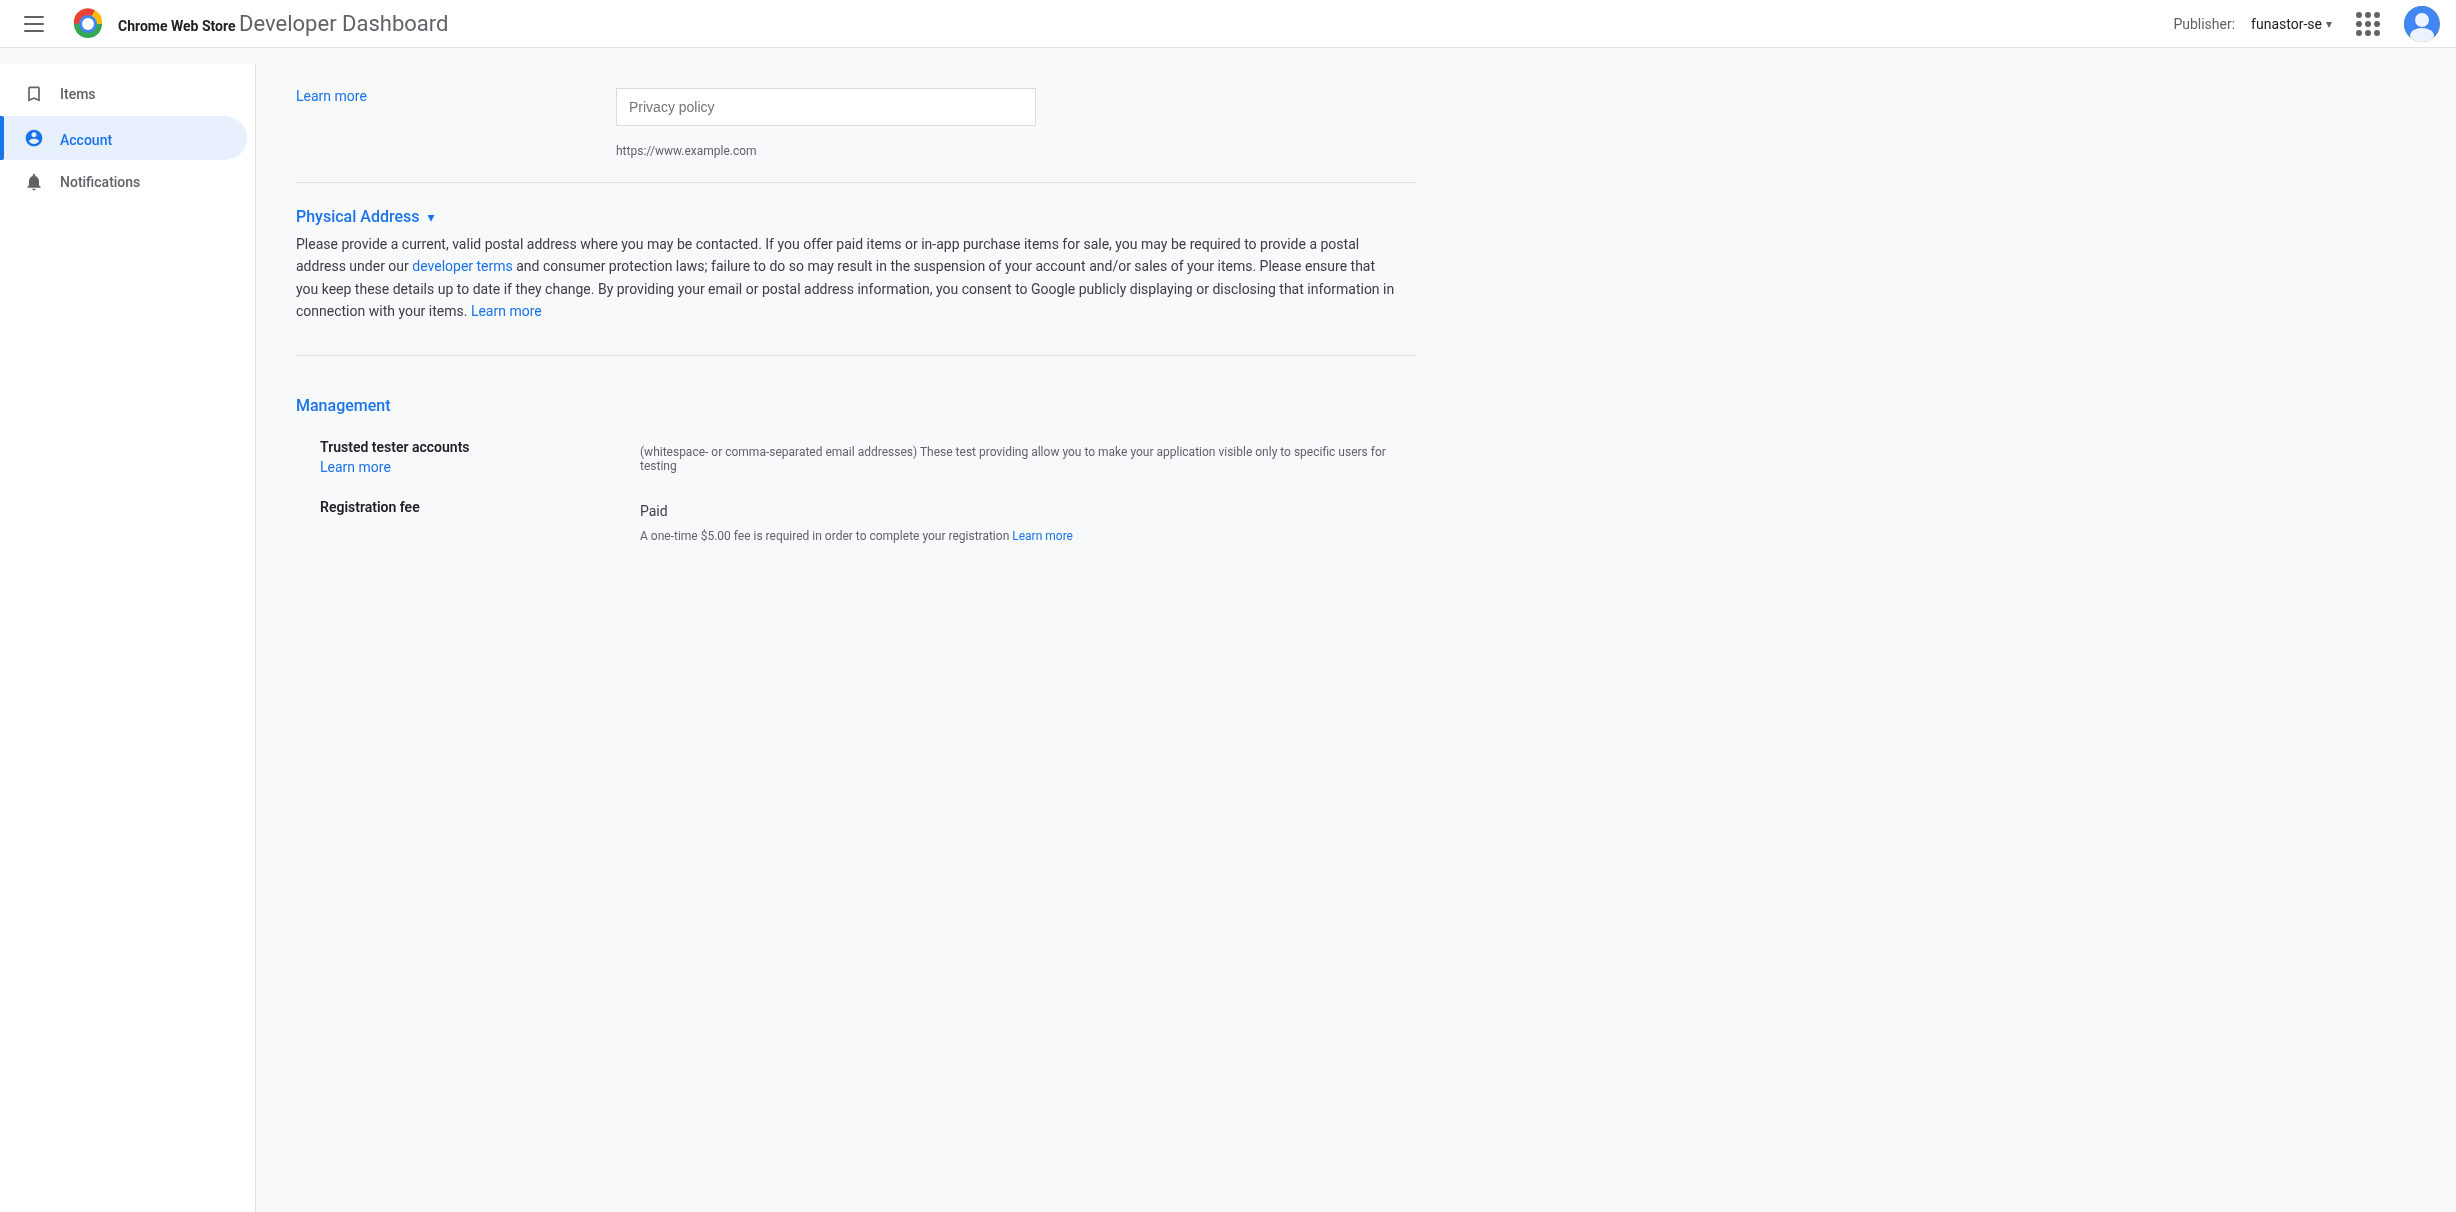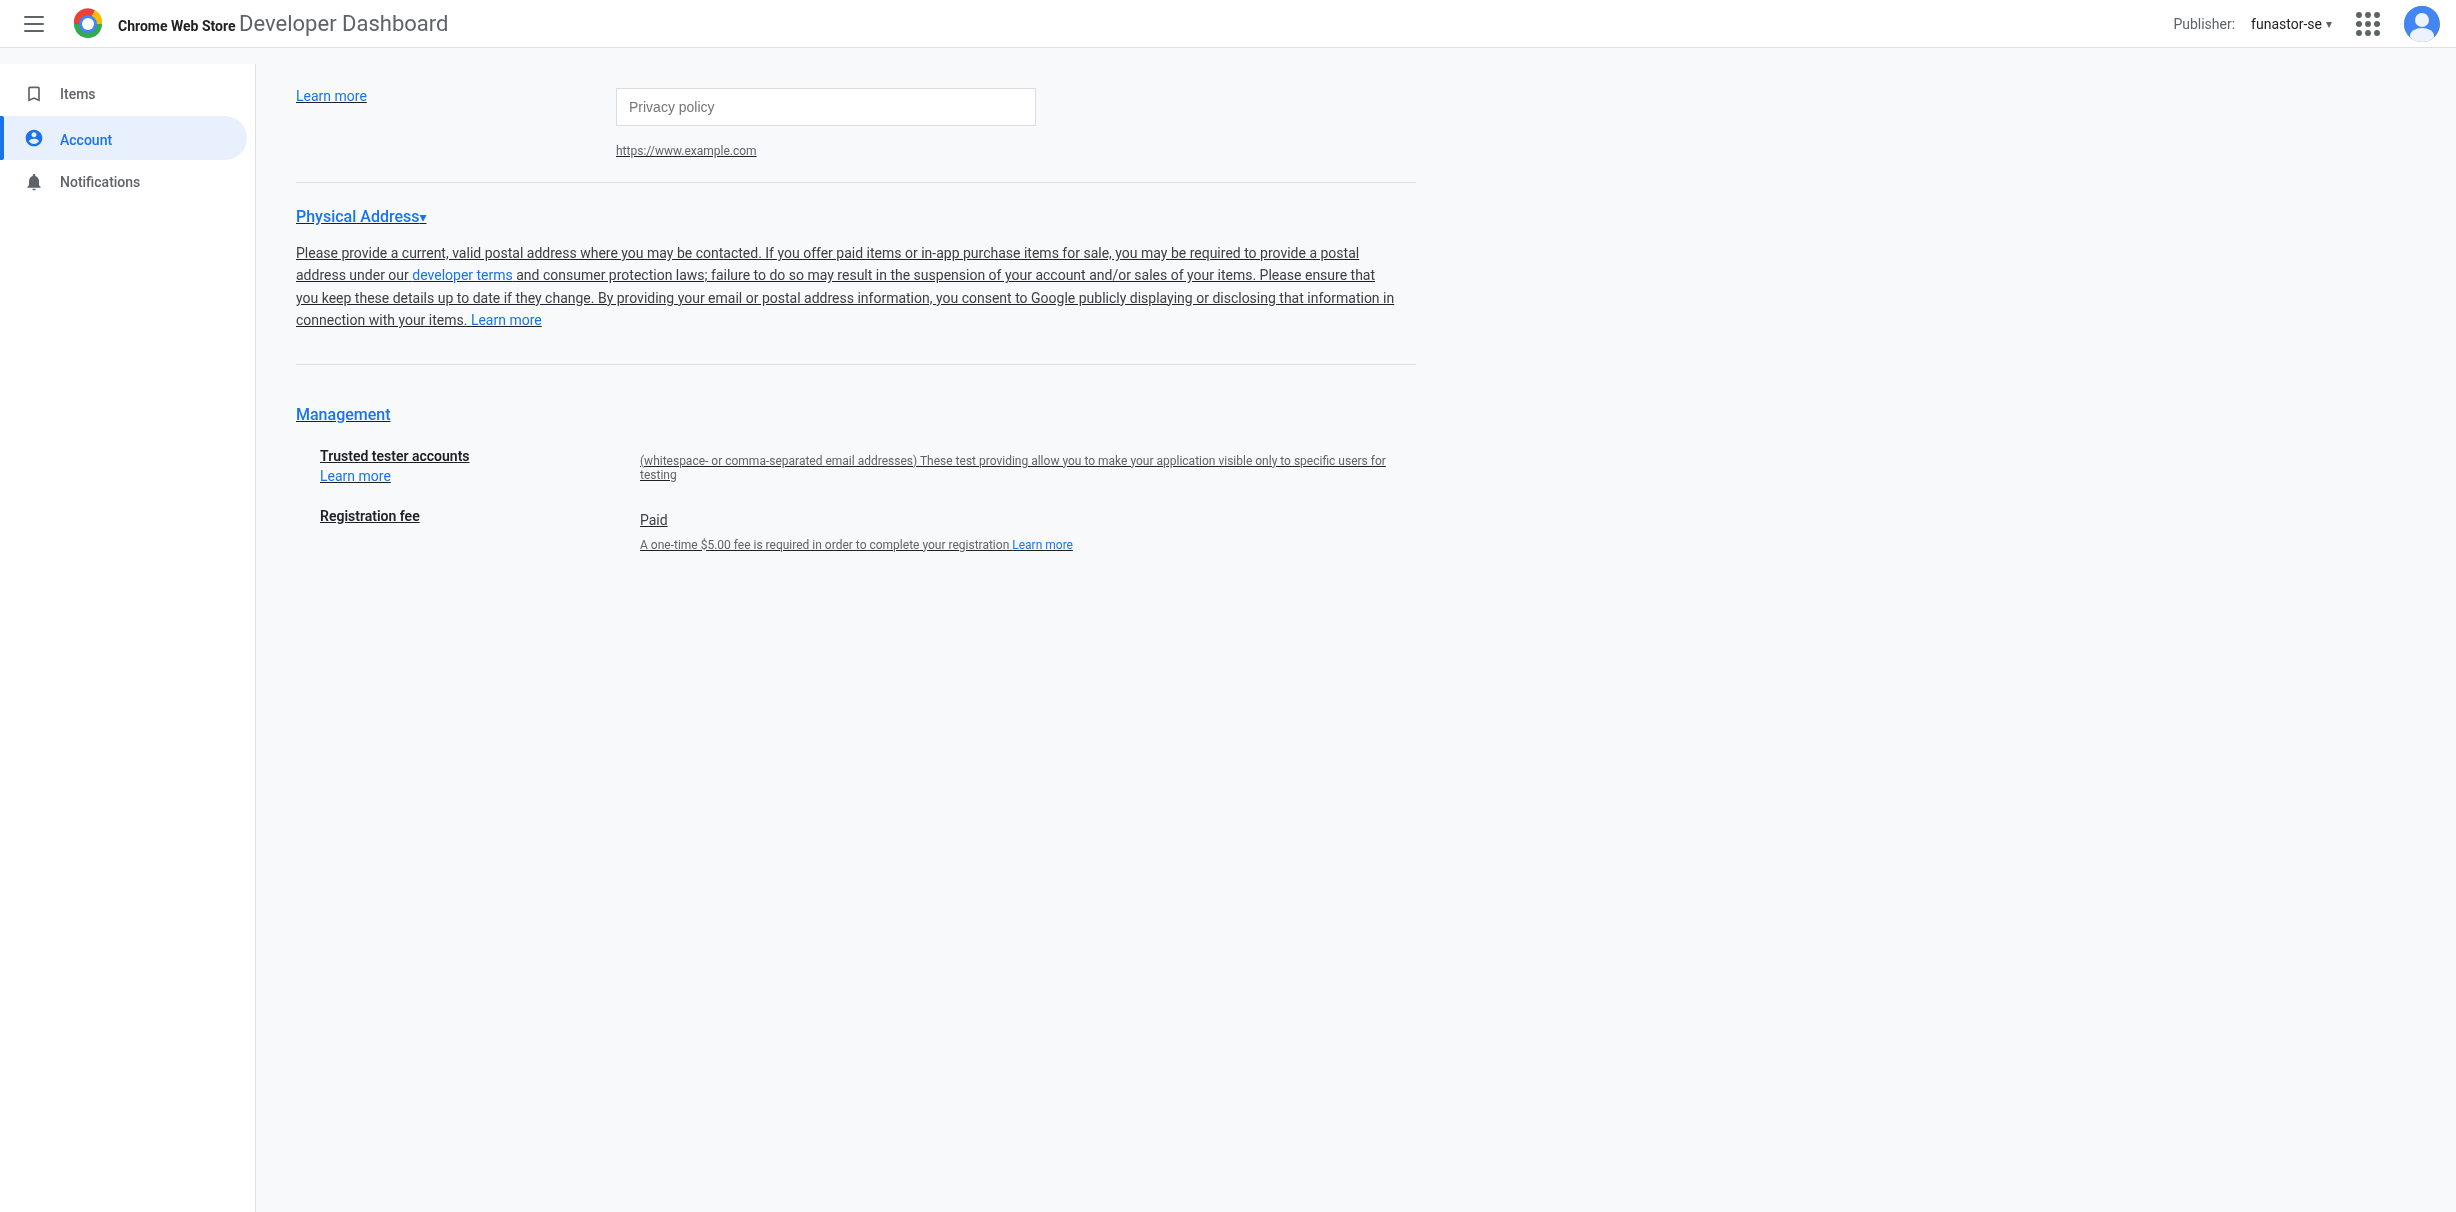--- a/index.html
+++ b/index.html
@@ -98,21 +98,20 @@
       align-items: center;
       justify-content: center;
     }
     .avatar svg { width: 36px; height: 36px; }
 
     
     .layout {
       display: flex;
       margin-top: 64px;
       min-height: calc(100vh - 64px);
-      text-decoration: underline;
     }
 
     
     .sidebar {
       width: 256px;
       background: #fff;
       border-right: 1px solid #e0e0e0;
       padding: 8px 0;
       position: fixed;
       top: 64px;
@@ -209,21 +208,22 @@
       margin-top: 18px;
     }
 
     
     .physical-address-section {
       margin-bottom: 32px;
     }
     .section-header {
       display: flex;
       align-items: center;
-      margin-bottom: 16px;
+      gap: 8px;
+      margin-bottom: 7px;
       cursor: pointer;
     }
     .section-header-title {
       font-size: 16px;
       font-weight: 500;
       color: #1a73e8;
     }
     .chevron-down {
       color: #1a73e8;
       font-size: 14px;

